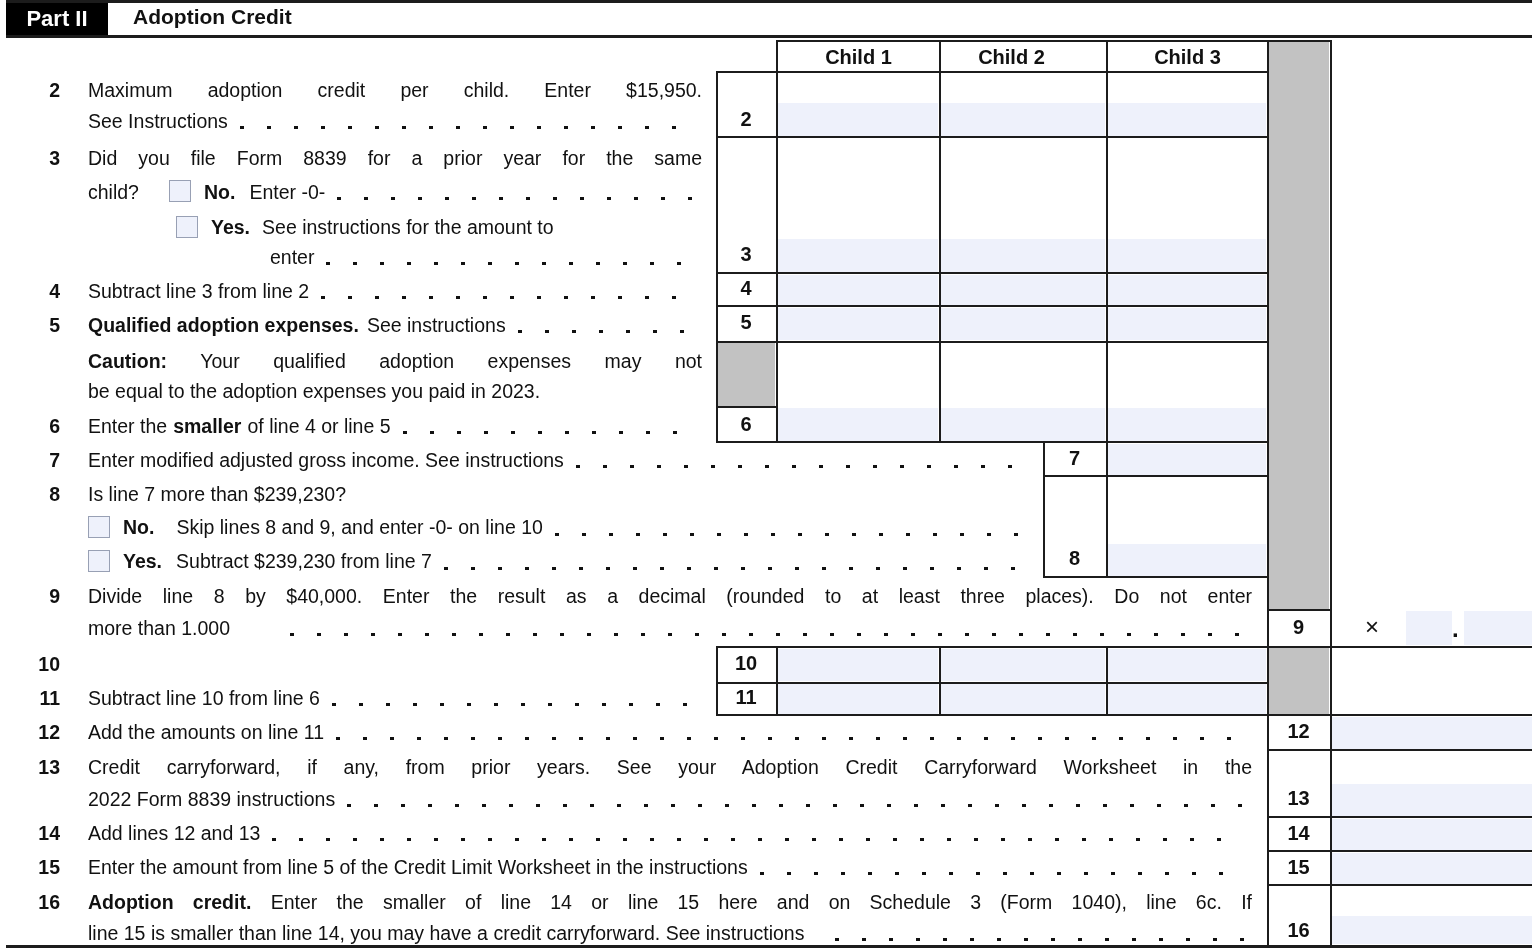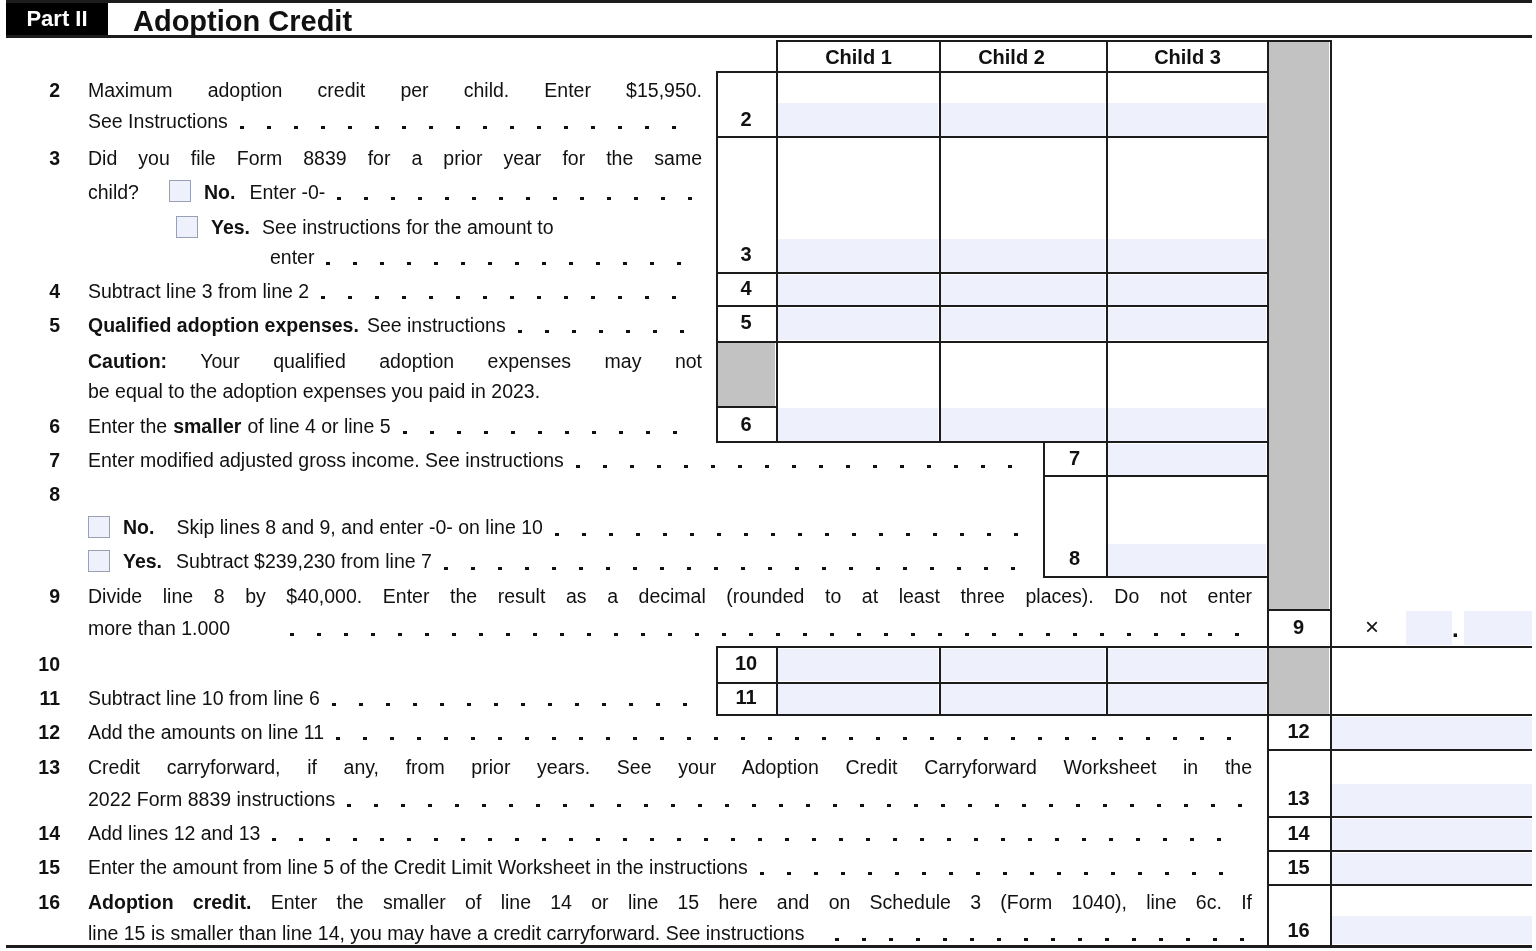--- a/index.html
+++ b/index.html
@@ -7,21 +7,21 @@
     --shaded:#c2c2c2;
     --border:#1c1c1c;
   }
   html,body{margin:0;padding:0;background:#fff;}
   #page{position:relative;width:1536px;height:951px;background:#fff;
         font-family:"Liberation Sans","DejaVu Sans",sans-serif;color:#111;overflow:hidden;}
   .abs{position:absolute;}
   .rule{position:absolute;background:var(--border);}
   .parttab{position:absolute;left:6px;top:3px;width:102px;height:32px;background:#000;
            color:#fff;font-weight:700;font-size:22px;display:flex;align-items:center;justify-content:center;}
-  .title{position:absolute;left:133px;top:5px;font-weight:700;font-size:29px;}
+  .title{position:absolute;left:133px;top:5px;font-weight:700;font-size:21px;}
   .colhead{position:absolute;top:46px;font-weight:700;font-size:20px;text-align:center;}
   .entry{position:absolute;background:var(--entry_fill);}
   .gray{position:absolute;background:var(--shaded);}
   .boxnum{position:absolute;width:60px;text-align:center;font-weight:700;font-size:20px;line-height:22px;}
   .boxnum.mid{width:63px;}
   .linenum{position:absolute;left:22px;width:38px;text-align:right;font-weight:700;font-size:19.5px;line-height:23px;}
   .tl{position:absolute;display:flex;align-items:baseline;font-size:19.5px;line-height:23px;white-space:nowrap;}
   .just{position:absolute;font-size:19.5px;line-height:23px;text-align:justify;text-align-last:justify;}
   .b{font-weight:700;}
   .leader{flex:1 1 auto;align-self:flex-end;height:5px;margin:0 6px 3px 12px;
@@ -206,20 +206,23 @@
     <span class="b" style="margin-left:6px;">smaller</span>
     <span style="margin-left:6px;">of line 4 or line 5</span>
     <span class="leader"></span>
   </div>
 
   <div class="tl" style="left:88px;top:449px;width:944px;">
     <span>Enter modified adjusted gross income. See instructions</span>
     <span class="leader"></span>
   </div>
 
+  <div class="tl" style="left:88px;top:483px;">
+    <span>Is line 7 more than $239,230?</span>
+  </div>
   <div class="tl" style="left:88px;top:516px;width:944px;">
     <span class="cb"></span>
     <span class="b" style="margin-left:13px;">No.</span>
     <span style="margin-left:22px;">Skip lines 8 and 9, and enter -0- on line 10</span>
     <span class="leader"></span>
   </div>
   <div class="tl" style="left:88px;top:550px;width:944px;">
     <span class="cb"></span>
     <span class="b" style="margin-left:13px;">Yes.</span>
     <span style="margin-left:14px;">Subtract $239,230 from line 7</span>

